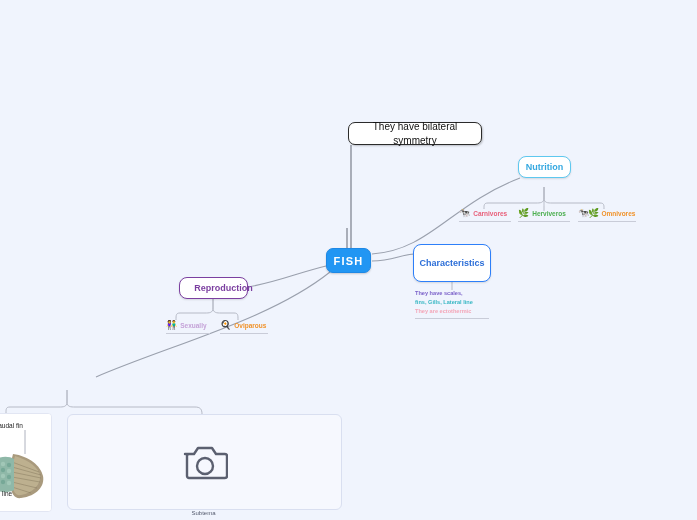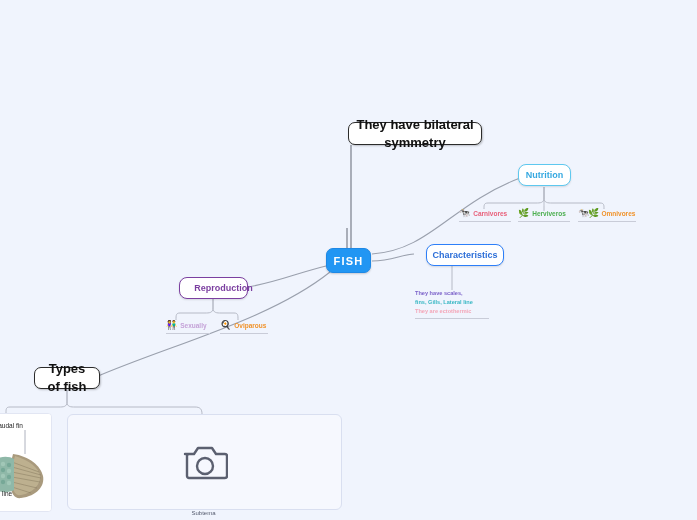--- a/index.html
+++ b/index.html
@@ -50,22 +50,22 @@
     letter-spacing: 1.2px;
     box-shadow: 0 1px 2px rgba(0,0,0,0.18);
   }
 
   
   .note-node {
     background: #ffffff;
     border: 1.6px solid #2b2b2b;
     border-radius: 7px;
     color: #111111;
-    font-weight: bold;
-    font-size: 13px;
+    font-weight: normal;
+    font-size: 10px;
     line-height: 1.35;
     padding: 5px 7px;
     text-align: left;
     box-shadow: 1px 1px 2px rgba(0,0,0,0.22);
   }
   .note-node.centered {
     text-align: center;
     justify-content: center;
   }
 
@@ -196,40 +196,40 @@
 
   <div class="node root-node" style="left:326px; top:248px; width:45px; height:25px;">
     <span>FISH</span>
   </div>
 
   <div class="node note-node centered" style="left:348px; top:122px; width:134px; height:23px;">
     <span>They have bilateral symmetry</span>
   </div>
 
 
-  <div class="node topic-node topic-cyan" style="left:518px; top:164px; width:53px; height:22px;">
+  <div class="node topic-node topic-cyan" style="left:518px; top:156px; width:53px; height:22px;">
     <span>Nutrition</span>
   </div>
 
   <div class="leaf" style="left:459px; top:209px; width:52px; color:#e8607a;">
     <span class="emo">🐄</span>
     <span>Carnivores</span>
   </div>
 
   <div class="leaf" style="left:518px; top:209px; width:52px; color:#4caf50;">
     <span class="emo">🌿</span>
     <span>Herviveros</span>
   </div>
 
   <div class="leaf" style="left:578px; top:209px; width:58px; color:#f0932b;">
     <span class="emo dbl">🐄🌿</span>
     <span>Omnivores</span>
   </div>
 
-  <div class="node topic-node topic-blue" style="left:426px; top:244px; width:78px; height:22px;">
+  <div class="node topic-node topic-blue" style="left:413px; top:244px; width:78px; height:38px;">
     <span>Characteristics</span>
   </div>
 
   <div class="textblock" style="left:415px; top:289px; width:74px;">
     <div class="l1">They have scales,</div>
     <div class="l2">fins, Gills, Lateral line</div>
     <div class="l3">They are  ectothermic</div>
   </div>
 
   <div class="node topic-node topic-purple" style="left:179px; top:277px; width:69px; height:22px;">
@@ -239,23 +239,20 @@
   <div class="leaf" style="left:166px; top:321px; width:44px; color:#c5a3d8;">
     <span class="emo">👫</span>
     <span>Sexually</span>
   </div>
 
   <div class="leaf" style="left:220px; top:321px; width:48px; color:#f0932b;">
     <span class="emo">🍳</span>
     <span>Oviparous</span>
   </div>
 
-  <div class="node note-node centered" style="left:34px; top:367px; width:66px; height:22px;">
-    <span>Types of fish</span>
-  </div>
 
   <div class="fish-photo" style="left:-8px; top:413px; width:58px; height:97px;">
     <svg width="58" height="97" viewBox="0 0 58 97" xmlns="http://www.w3.org/2000/svg">
       <rect x="0" y="0" width="58" height="97" fill="#ffffff"></rect>
 
       <line x1="32" y1="16" x2="32" y2="40" stroke="#9aa0ad" stroke-width="0.8"></line>
       <line x1="16" y1="74" x2="22" y2="66" stroke="#9aa0ad" stroke-width="0.8"></line>
 
       <path d="M20,40 C36,42 48,52 50,62 C52,72 44,82 28,84 C22,85 18,80 18,72 L18,48 Z" fill="#a99a7d"></path>
       <path d="M22,42 C36,46 46,54 47,62 C48,70 40,79 28,81 C23,82 20,78 20,71 L20,49 Z" fill="#bdb08f"></path>

